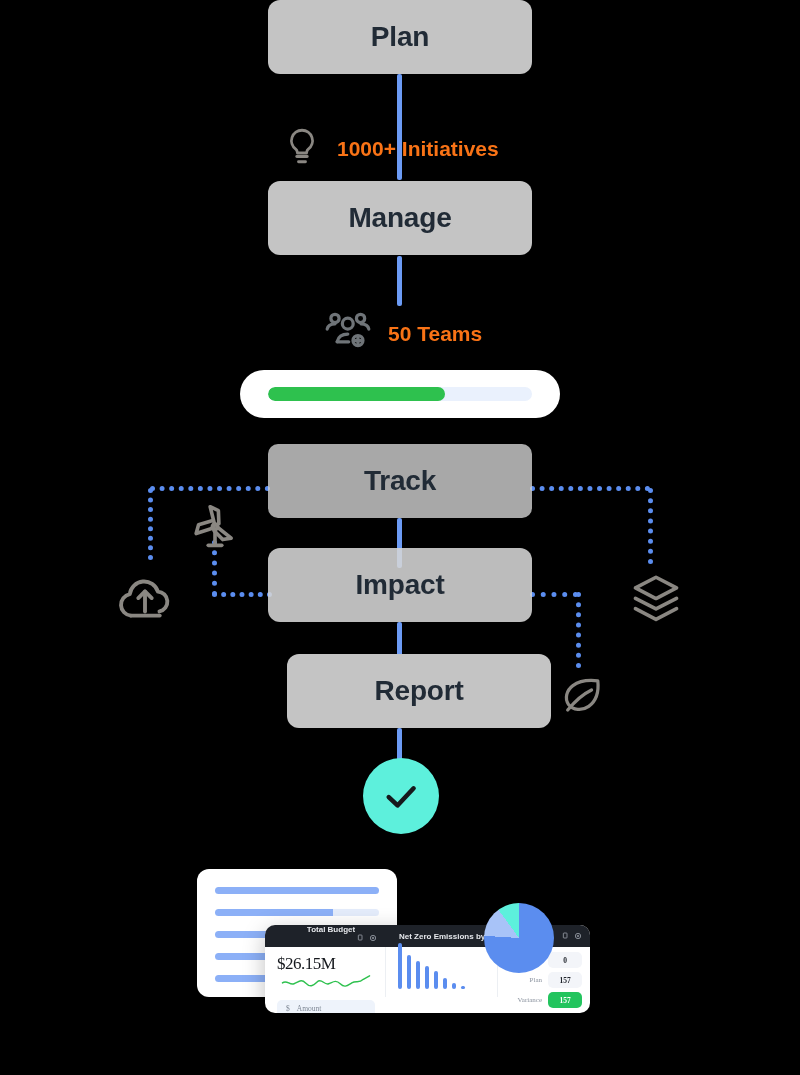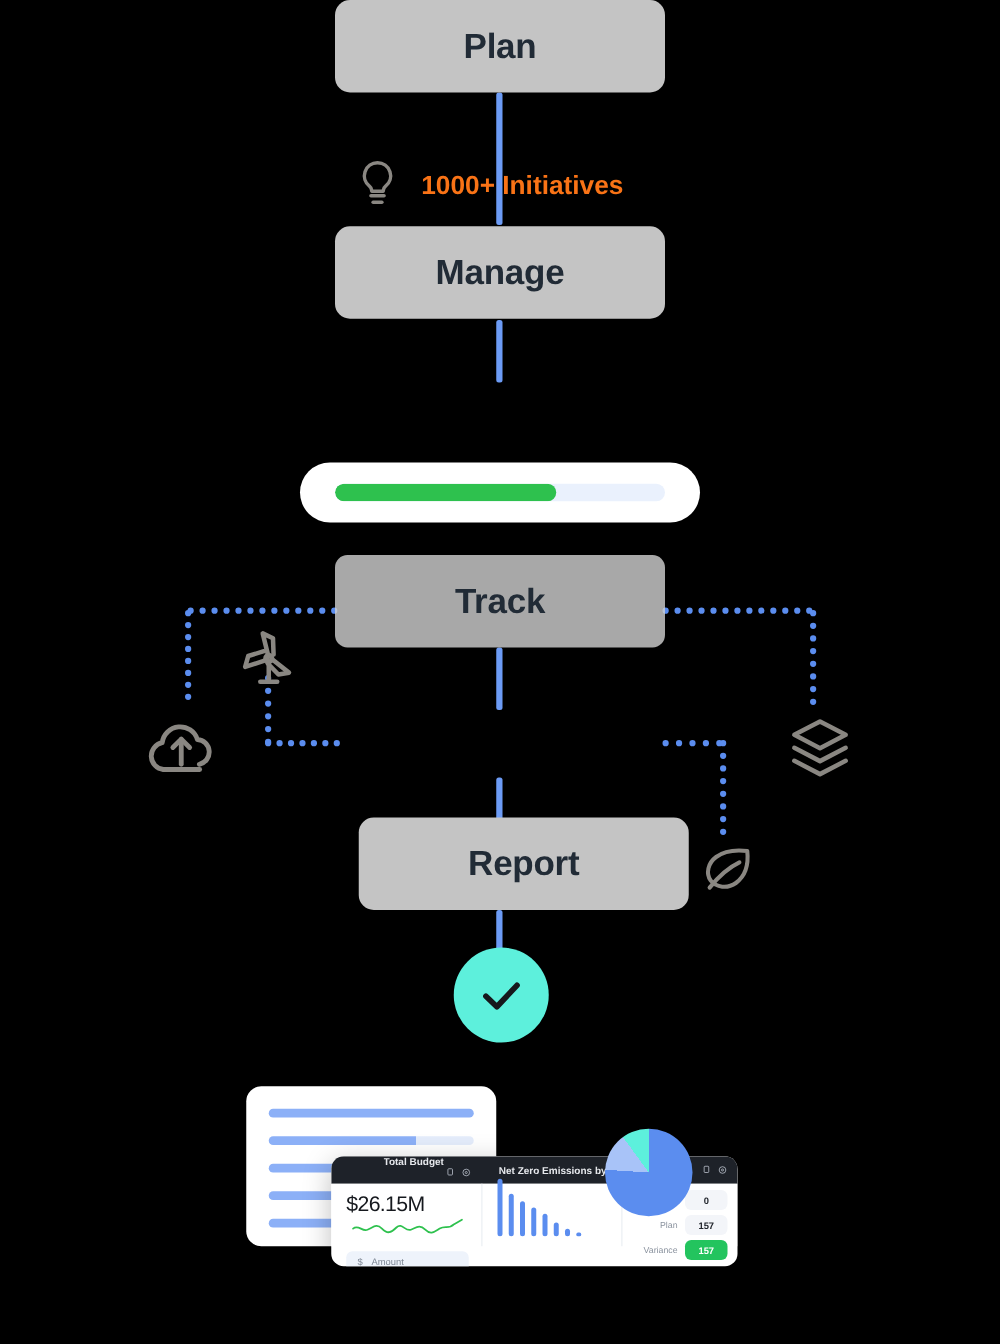--- a/index.html
+++ b/index.html
@@ -91,21 +91,21 @@
     box-shadow:0 6px 22px rgba(0,0,0,.25);
   }
   #dash-header{
     height:22px;background:#1e2229;display:flex;align-items:center;
   }
   .dash-h-cell{display:flex;align-items:center;height:100%;}
   .dash-title{
     color:#e6e8ec;font-size:8px;font-weight:700;white-space:nowrap;overflow:hidden;
   }
   .dash-h-icons{display:flex;gap:5px;margin-left:auto;margin-right:8px;}
-  #dash-body{display:flex;height:50px;background:#fff;}
+  #dash-body{display:flex;height:50px;background:#fff;font-family:Liberation Serif, serif;}
 
   #panel-budget{width:120px;padding:7px 10px 0 12px;box-sizing:border-box;}
   #budget-value{font-size:17px;font-weight:500;color:#15181d;letter-spacing:-.5px;}
   #amount-field{
     margin-top:6px;height:17px;background:#eef3fb;border-radius:5px;
     display:flex;align-items:center;gap:7px;padding:0 9px;box-sizing:border-box;
     color:#7e8794;font-size:7.5px;
   }
 
   #panel-chart{
@@ -162,36 +162,55 @@
   </div>
 
   <div class="stage-box" style="top:181px;">
     <span>Manage</span>
   </div>
 
   <div class="stage-box translucent" style="top:444px;border-radius:10px;">
     <span>Track</span>
   </div>
 
+  <div class="stage-box translucent2" style="top:548px;">
+    <span>Impact</span>
+  </div>
 
   <div class="stage-box" style="top:654px;margin-left:19px;">
     <span>Report</span>
   </div>
 
   <div class="metric" style="left:281px;top:125px;">
     <span class="glyph">
       <svg width="42" height="42" viewBox="0 0 24 24" fill="none" stroke="#8a8782" stroke-width="1.6" stroke-linecap="round" stroke-linejoin="round">
         <path d="M9 18h6"></path>
           <path d="M10 21h4"></path>
         <path d="M12 3a6 6 0 0 0-3.6 10.8c.5.4.8 1 .9 1.6l.1.6h5.2l.1-.6c.1-.6.4-1.2.9-1.6A6 6 0 0 0 12 3z"></path>
       </svg>
     </span>
     <span>1000+ Initiatives</span>
   </div>
 
+  <div class="metric" style="left:322px;top:305px;">
+    <span class="glyph">
+      <svg width="52" height="52" viewBox="0 0 24 24" fill="none" stroke="#6f7478" stroke-width="1.5" stroke-linecap="round" stroke-linejoin="round">
+        <circle cx="6" cy="6.2" r="1.9"></circle>
+        <path d="M2.4 11.1c.3-1.5 1.7-2.4 3.6-2.4"></path>
+        <circle cx="17.8" cy="6.2" r="1.9"></circle>
+        <path d="M21.6 11.1c-.3-1.5-1.7-2.4-3.6-2.4"></path>
+        <circle cx="11.9" cy="8.6" r="2.5"></circle>
+        <path d="M7 16.9c.5-2.2 2.4-3.5 4.9-3.5"></path>
+        <path d="M7 17h5.3"></path>
+        <circle cx="16.6" cy="16.4" r="2.3"></circle>
+        <path d="M16.6 14.9v3M15.1 16.4h3"></path>
+      </svg>
+    </span>
+    <span>50 Teams</span>
+  </div>
 
   <div id="progress-card">
     <div id="progress-track" style="background: rgb(234, 241, 253);">
       <div id="progress-fill" style="width: 67%; background: rgb(46, 193, 78);"></div>
     </div>
   </div>
 
   <div class="side-icon" style="left:112px;top:566px;">
     <svg width="66" height="62" viewBox="0 0 24 24" fill="none" stroke="#8a8782" stroke-width="1.5" stroke-linecap="round" stroke-linejoin="round">
       <path d="M6.5 19.2a4.2 4.2 0 0 1-.4-8.3A5.6 5.6 0 0 1 17 9.9a3.9 3.9 0 0 1 .6 7.7"></path>

